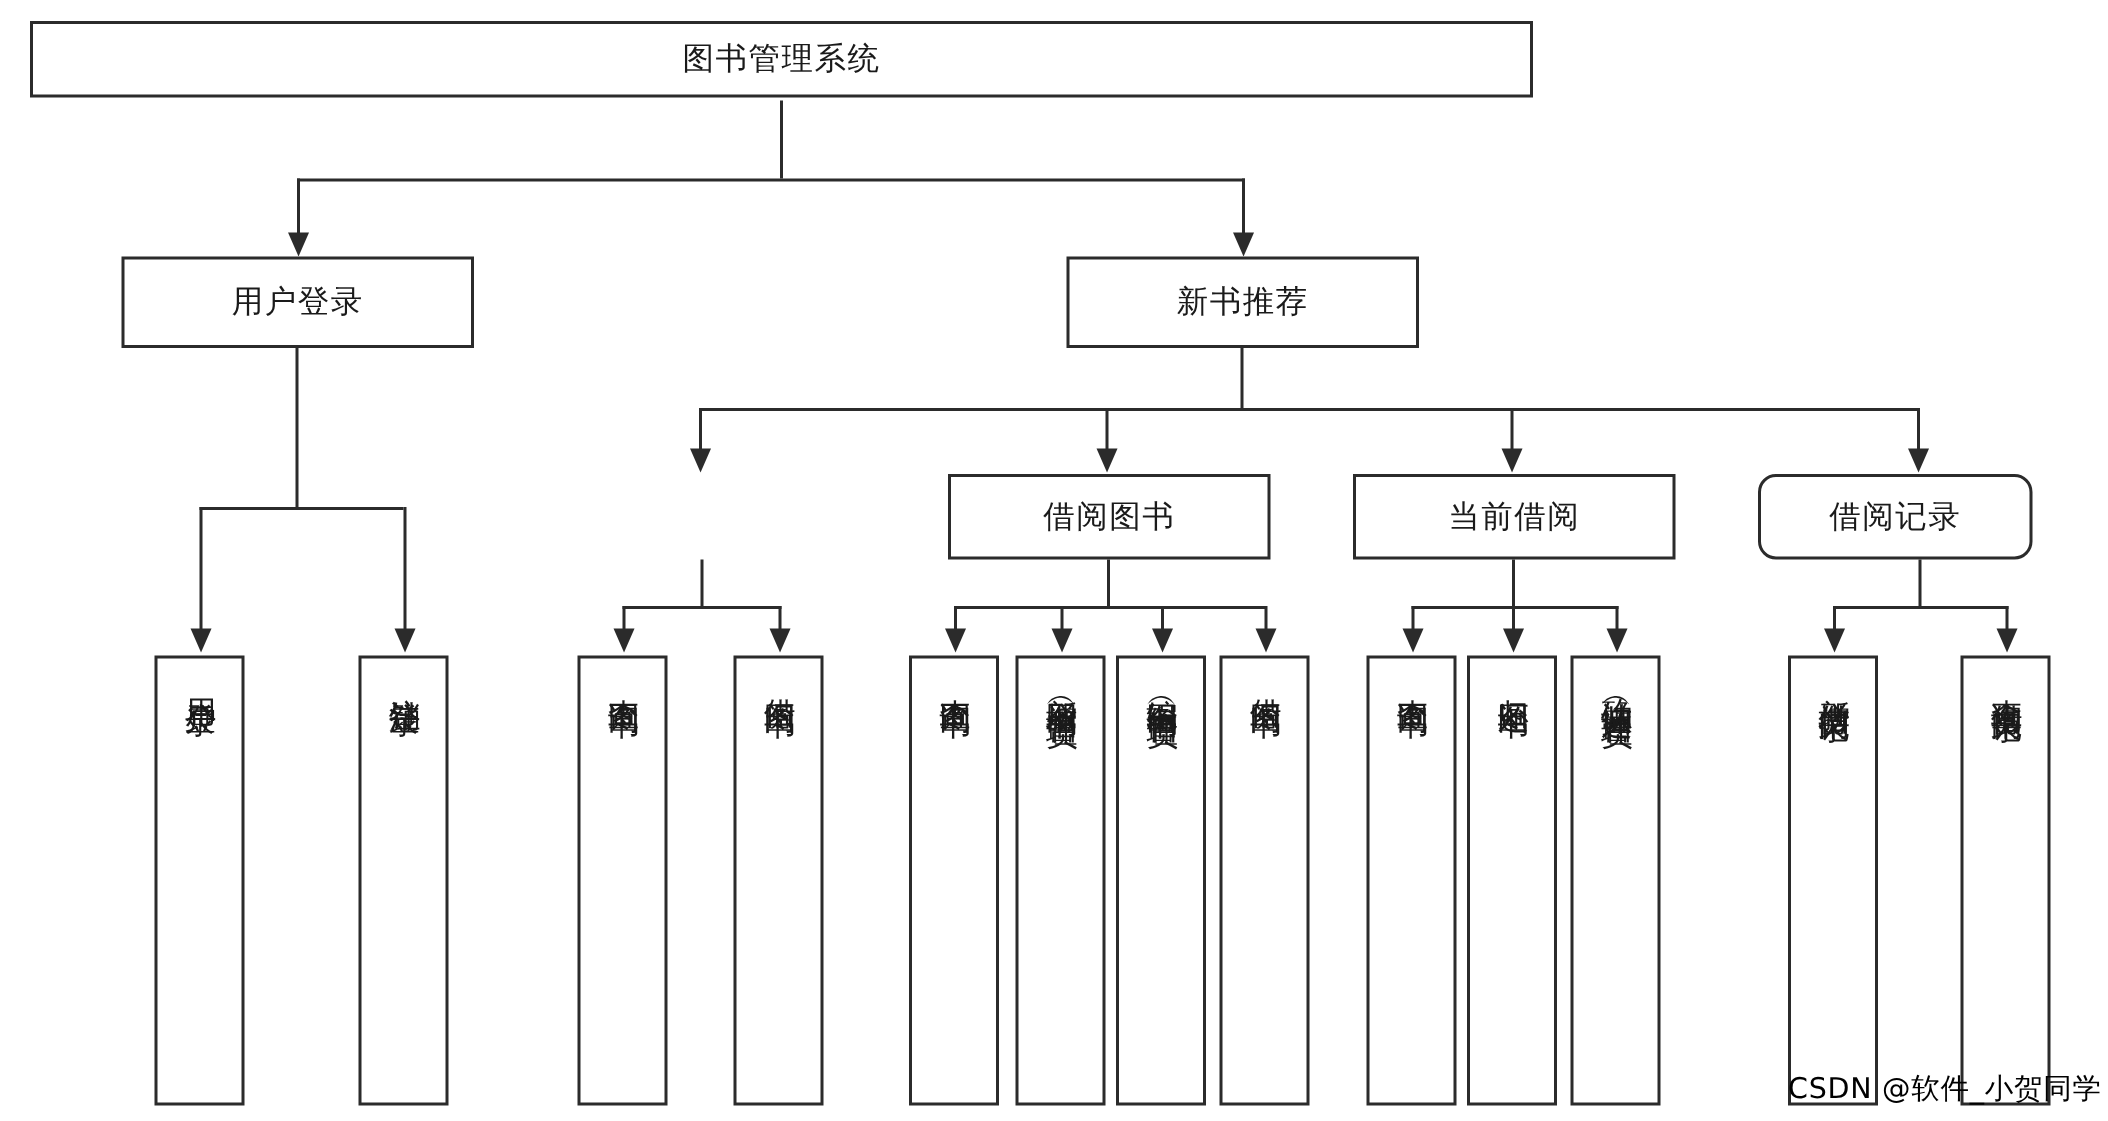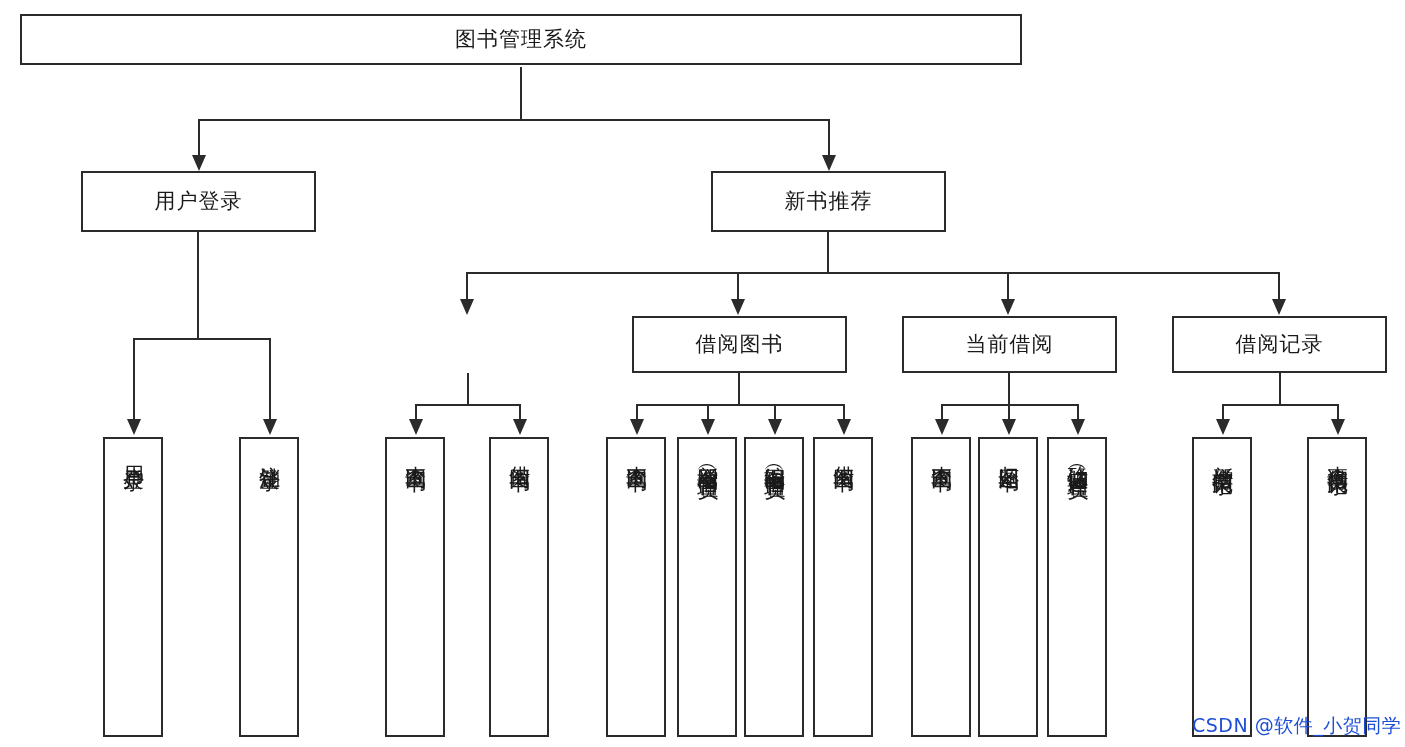--- a/index.html
+++ b/index.html
@@ -58,21 +58,21 @@
   .arrow {
     position: absolute;
     width: 0;
     height: 0;
     border-left: 7px solid transparent;
     border-right: 7px solid transparent;
     border-top: 16px solid #2b2b2b;
   }
   .watermark {
     position: absolute;
-    color: #1d4ed8;
+    color: #000000;
     font-size: 19px;
     white-space: nowrap;
     letter-spacing: 0.5px;
   }
 </style>
 </head>
 <body>
 
 <div id="canvas">
 
@@ -114,21 +114,21 @@
   <div class="arrow" style="left:1001px; top:299px;"></div>
   <div class="edge v" style="left:1278px; top:272px; height:29px;"></div>
   <div class="arrow" style="left:1272px; top:299px;"></div>
 
   <div class="node" style="left:632px; top:316px; width:215px; height:57px;">
     <span class="node-label">借阅图书</span>
   </div>
   <div class="node" style="left:902px; top:316px; width:215px; height:57px;">
     <span class="node-label">当前借阅</span>
   </div>
-  <div class="node" style="left:1172px; top:316px; width:215px; height:57px;">
+  <div class="node" style="left:1172px; top:316px; width:183px; height:57px;border-radius:12px;">
     <span class="node-label">借阅记录</span>
   </div>
 
   <div class="edge v" style="left:467px; top:373px; height:33px;"></div>
   <div class="edge h" style="left:415px; top:404px; width:106px;"></div>
   <div class="edge v" style="left:415px; top:404px; height:17px;"></div>
   <div class="arrow" style="left:409px; top:419px;"></div>
   <div class="edge v" style="left:519px; top:404px; height:17px;"></div>
   <div class="arrow" style="left:513px; top:419px;"></div>
 

